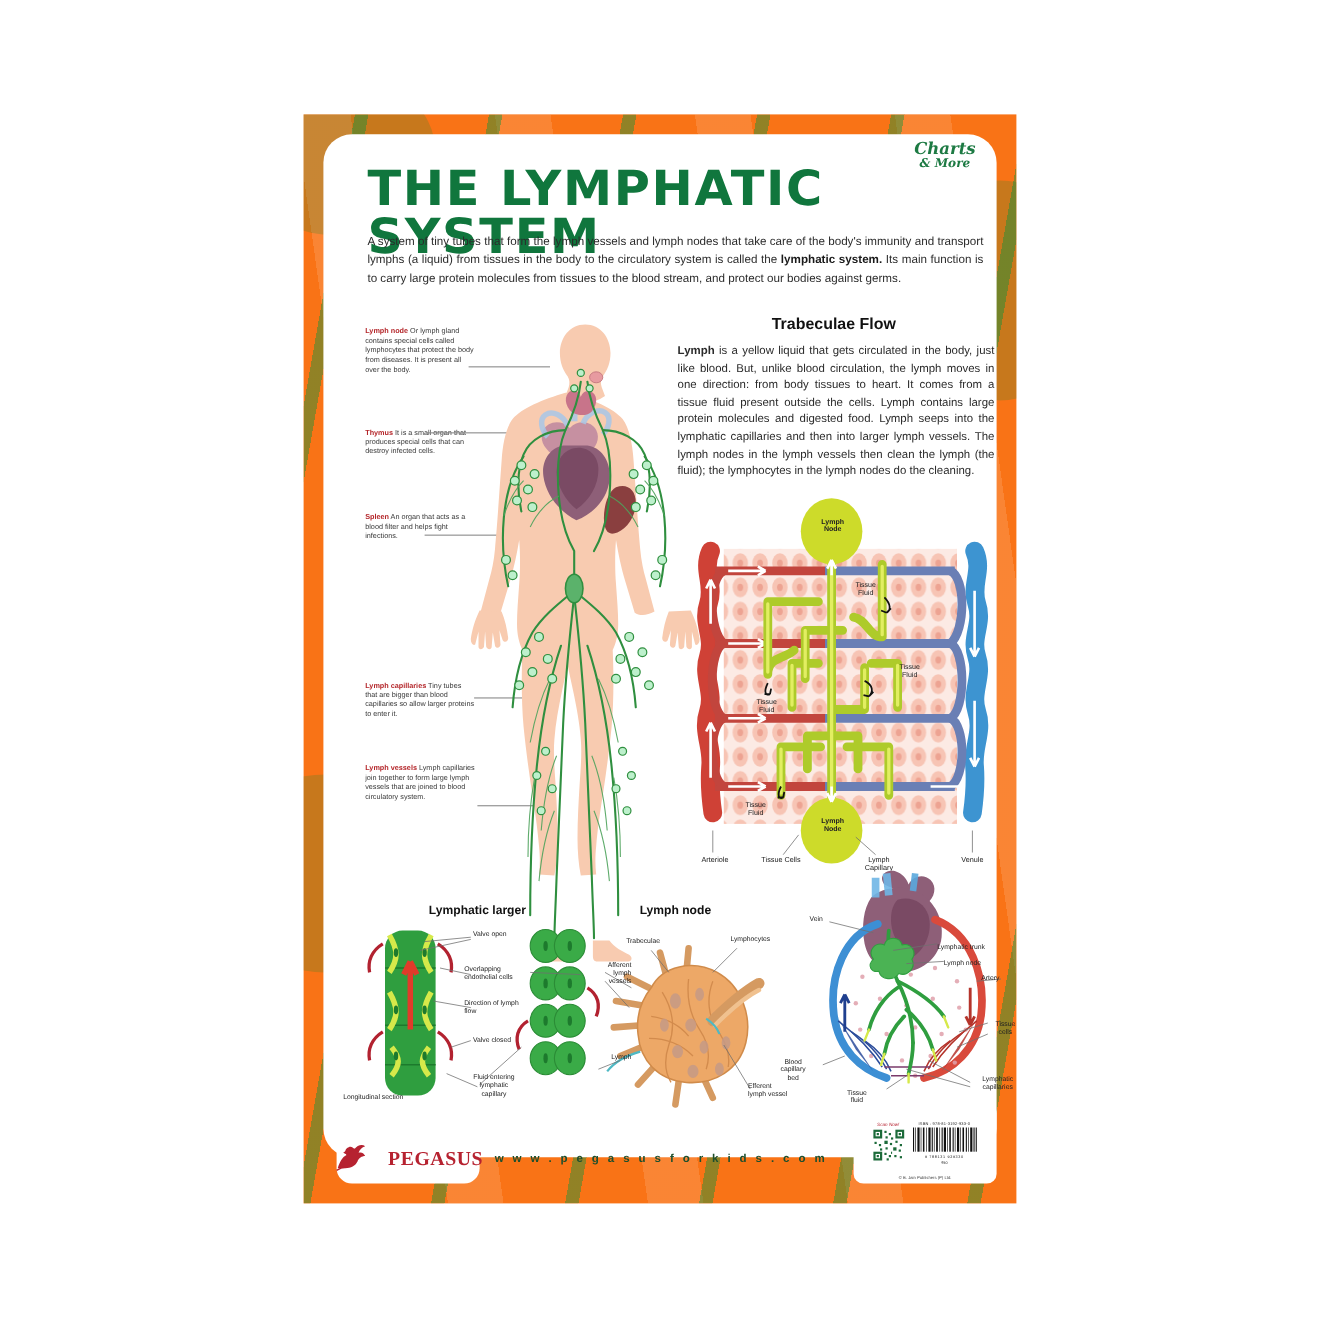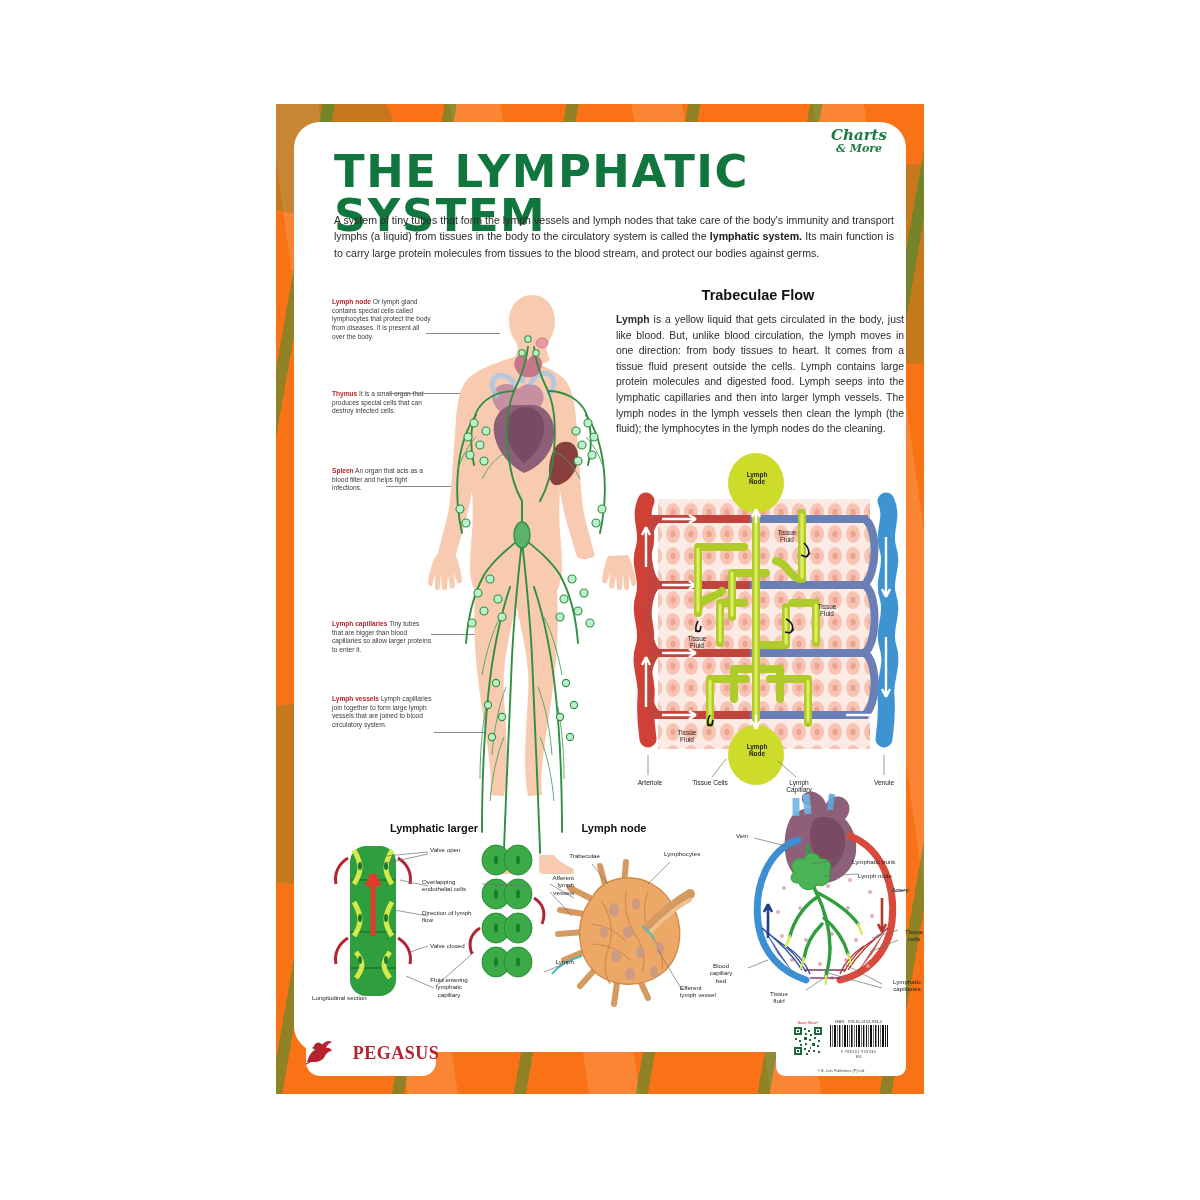--- a/index.html
+++ b/index.html
@@ -619,20 +619,21 @@
 
   <div id="logo-pod">
     <svg width="30" height="26" viewBox="0 0 30 26">
       <path d="M4 22 c2 -6 4 -10 8 -12 c-2 -3 -1 -6 2 -7 c2 -1 4 0 5 2 c3 -4 7 -5 10 -3 c-3 1 -5 3 -6 6 c3 -1 5 1 6 3 c-3 0 -6 2 -7 5 c-2 4 -6 6 -11 6 z" fill="#b62230"></path>
       <path d="M9 8 c4 -4 10 -5 14 -3 c-4 0 -8 2 -10 5 z" fill="#b62230"></path>
       <path d="M3 24 c3 -2 6 -3 9 -3" stroke="#b62230" stroke-width="1.2" fill="none"></path>
     </svg>
     <span style="font-family:'Liberation Serif',serif;font-size:18px;font-weight:700;color:#b62230;letter-spacing:0.5px;">PEGASUS</span>
   </div>
 
+  <div id="site">w w w . p e g a s u s f o r k i d s . c o m</div>
 
   <div id="code-pod">
     <div style="display:flex;align-items:flex-start;gap:5px;padding:3px 4px;">
       <div style="text-align:center;">
         <div style="font-size:4.2px;color:#b62230;font-style:italic;margin-bottom:1px;">Scan Now!</div>
         <svg width="30" height="30" viewBox="0 0 30 30">
           <rect width="30" height="30" fill="#fff"></rect>
           <g fill="#1c6b3a">
             <rect x="1" y="1" width="8" height="8"></rect>
               <rect x="21" y="1" width="8" height="8"></rect>

